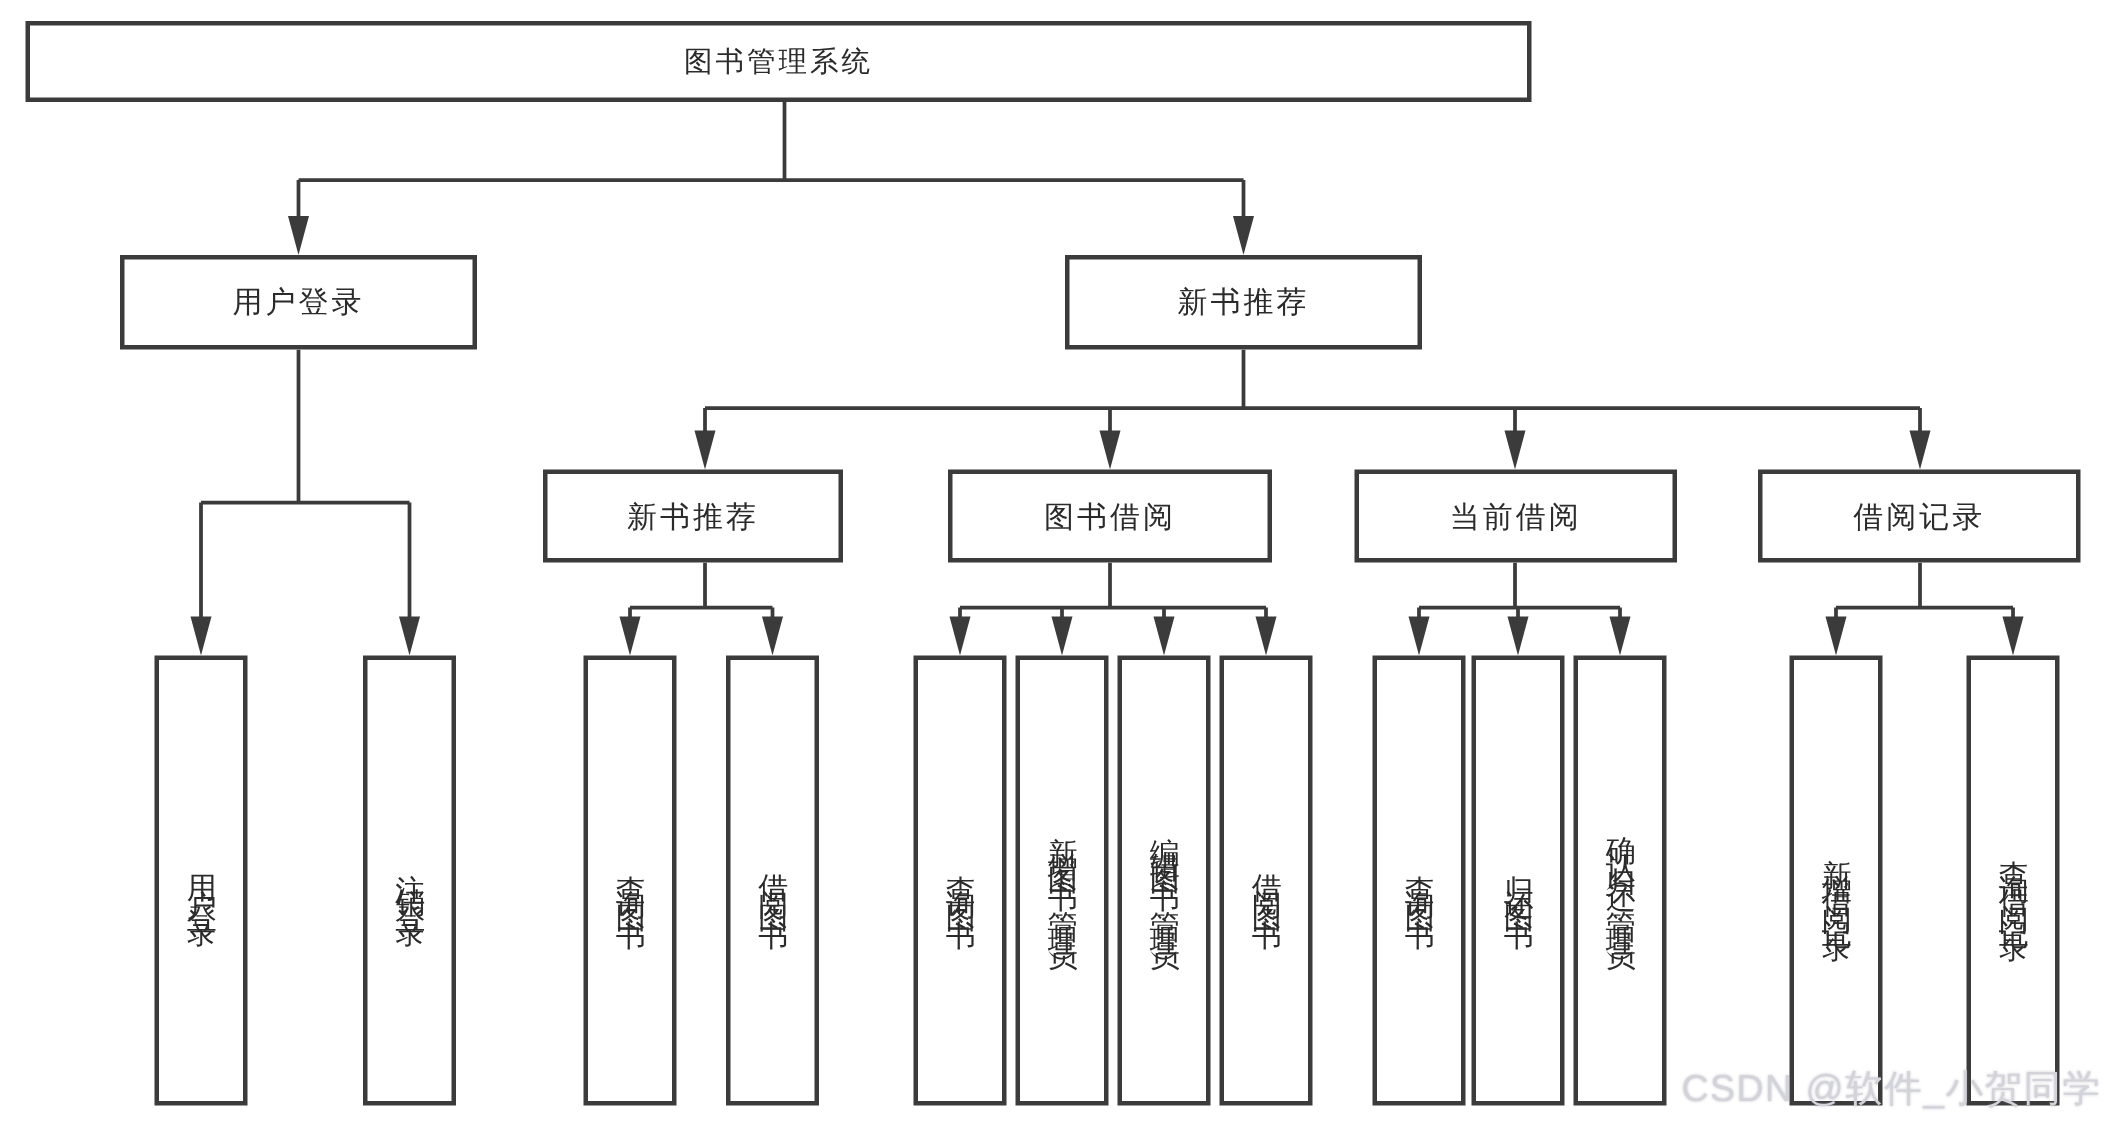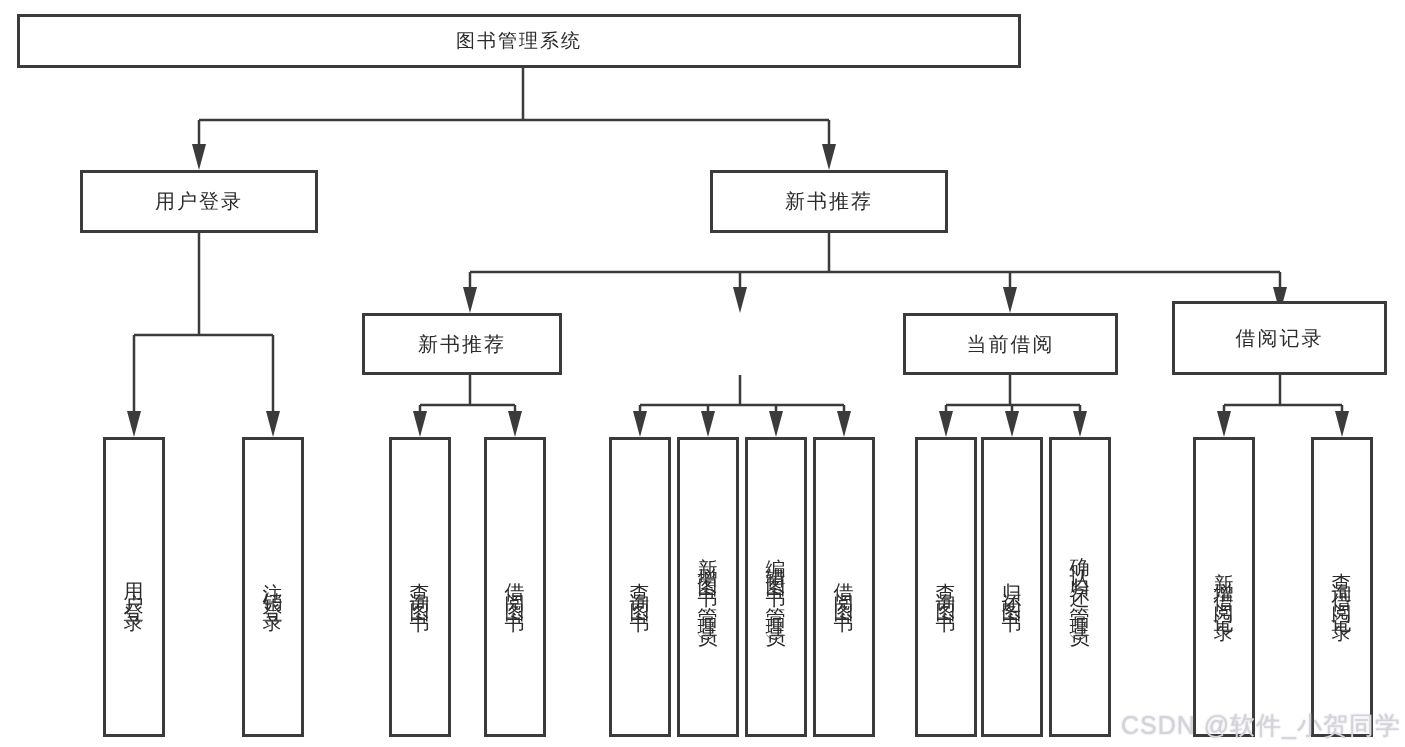--- a/index.html
+++ b/index.html
@@ -106,24 +106,27 @@
   <div class="node h" style="left:80px; top:170px; width:238px; height:63px;">
     <span>用户登录</span>
   </div>
   <div class="node h" style="left:710px; top:170px; width:238px; height:63px;">
     <span>新书推荐</span>
   </div>
 
   <div class="node h" style="left:362px; top:313px; width:200px; height:62px;">
     <span>新书推荐</span>
   </div>
+  <div class="node h" style="left:632px; top:313px; width:216px; height:62px;">
+    <span>图书借阅</span>
+  </div>
   <div class="node h" style="left:903px; top:313px; width:215px; height:62px;">
     <span>当前借阅</span>
   </div>
-  <div class="node h" style="left:1172px; top:301px; width:215px; height:74px;">
+  <div class="node h" style="left:1172px; top:313px; width:215px; height:62px;">
     <span>借阅记录</span>
   </div>
 
   <div class="node v" style="left:103px;">
     <span>用户登录</span>
   </div>
   <div class="node v" style="left:242px;">
     <span>注销登录</span>
   </div>
 

